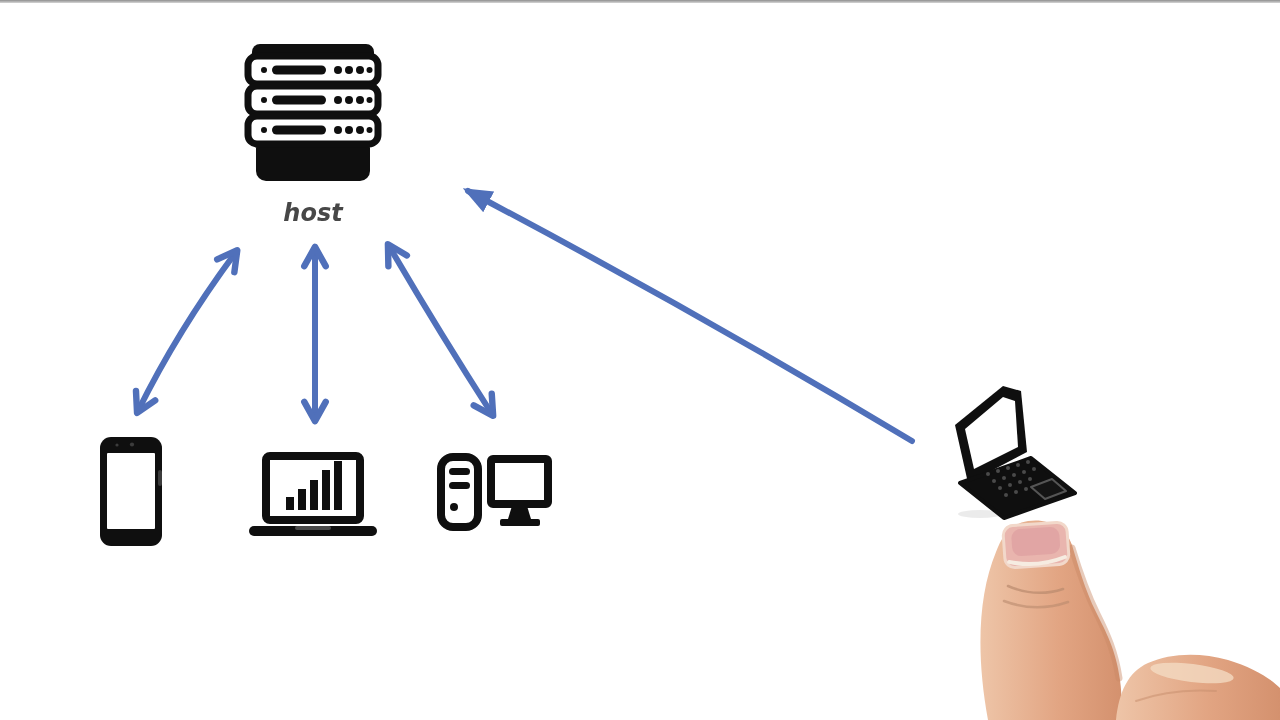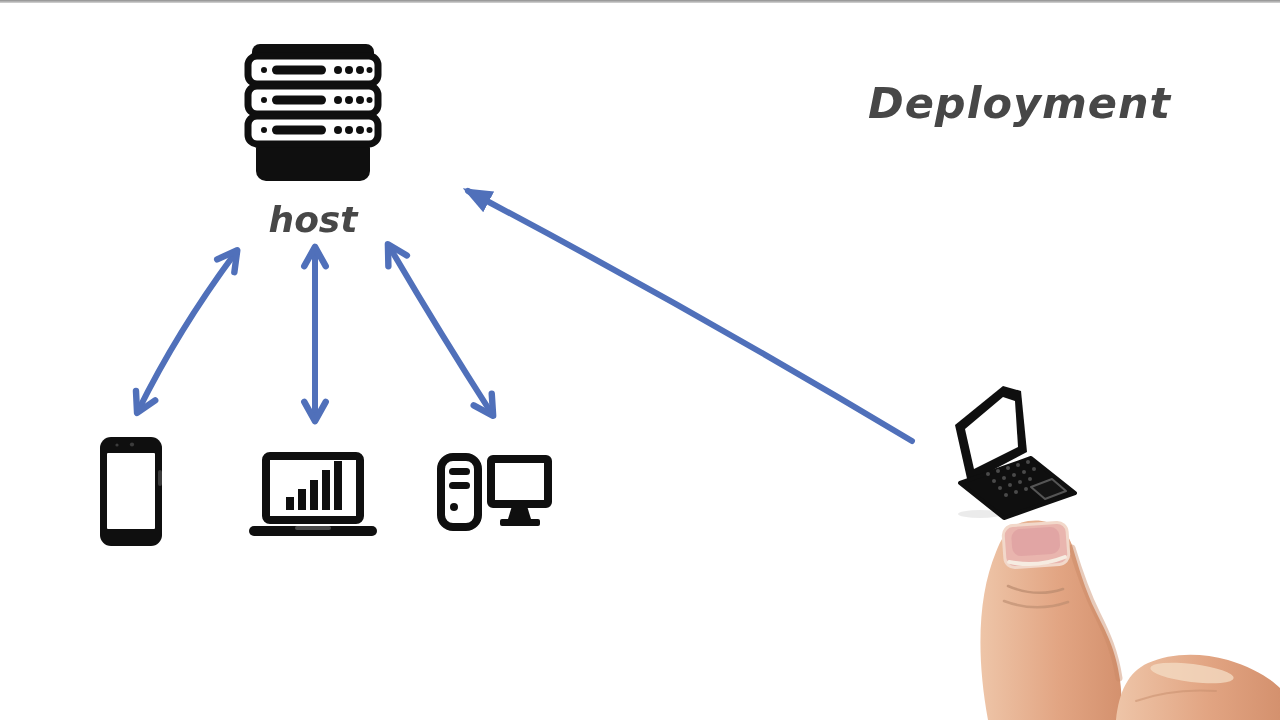--- a/index.html
+++ b/index.html
@@ -18,21 +18,21 @@
   #top-line{
     position:absolute;left:0;top:0;width:1280px;height:3px;
     background:linear-gradient(to bottom,var(--top-line),#d6d6d6);
   }
   #scene{position:absolute;left:0;top:0;width:1280px;height:720px;}
   .label{
     position:absolute;color:var(--text);font-style:italic;font-weight:600;
     font-family:"DejaVu Sans",sans-serif;white-space:nowrap;
   }
   #title-label{left:868px;top:78px;width:280px;font-size:43px;letter-spacing:1px;text-align:center;}
-  #host-label{left:248px;top:199px;width:130px;font-size:36px;text-align:center;}
+  #host-label{left:248px;top:199px;width:130px;font-size:24px;text-align:center;}
   .arrow{stroke:var(--arrow);stroke-width:6;fill:none;stroke-linecap:round;}
   .chev{stroke:var(--arrow);fill:none;stroke-linecap:round;stroke-linejoin:round;}
   .tri{fill:var(--arrow);}
   .ink{fill:var(--ink);}
   .ink-stroke{stroke:var(--ink);fill:#ffffff;}
 </style>
 </head>
 <body>
 
 <div id="stage">
@@ -169,15 +169,14 @@
       <path fill="url(#skinGrad)" d="M 1116,720
                C 1119,692 1128,672 1148,663
                C 1170,653 1200,652 1228,660
                C 1252,667 1270,678 1280,688
                L 1280,720 Z"></path>
       <ellipse cx="1192" cy="673" rx="42" ry="9" fill="#f4ddc6" opacity="0.75" transform="rotate(7 1192 673)"></ellipse>
       <path d="M 1136,701 Q 1172,688 1216,691" stroke="#c98f6f" stroke-width="2" fill="none" opacity="0.55" stroke-linecap="round"></path>
     </g>
   </svg>
 
-  <div id="title-label" class="label">Deployment</div>
   <div id="host-label" class="label">host</div>
 </div>
 
 </body></html>

